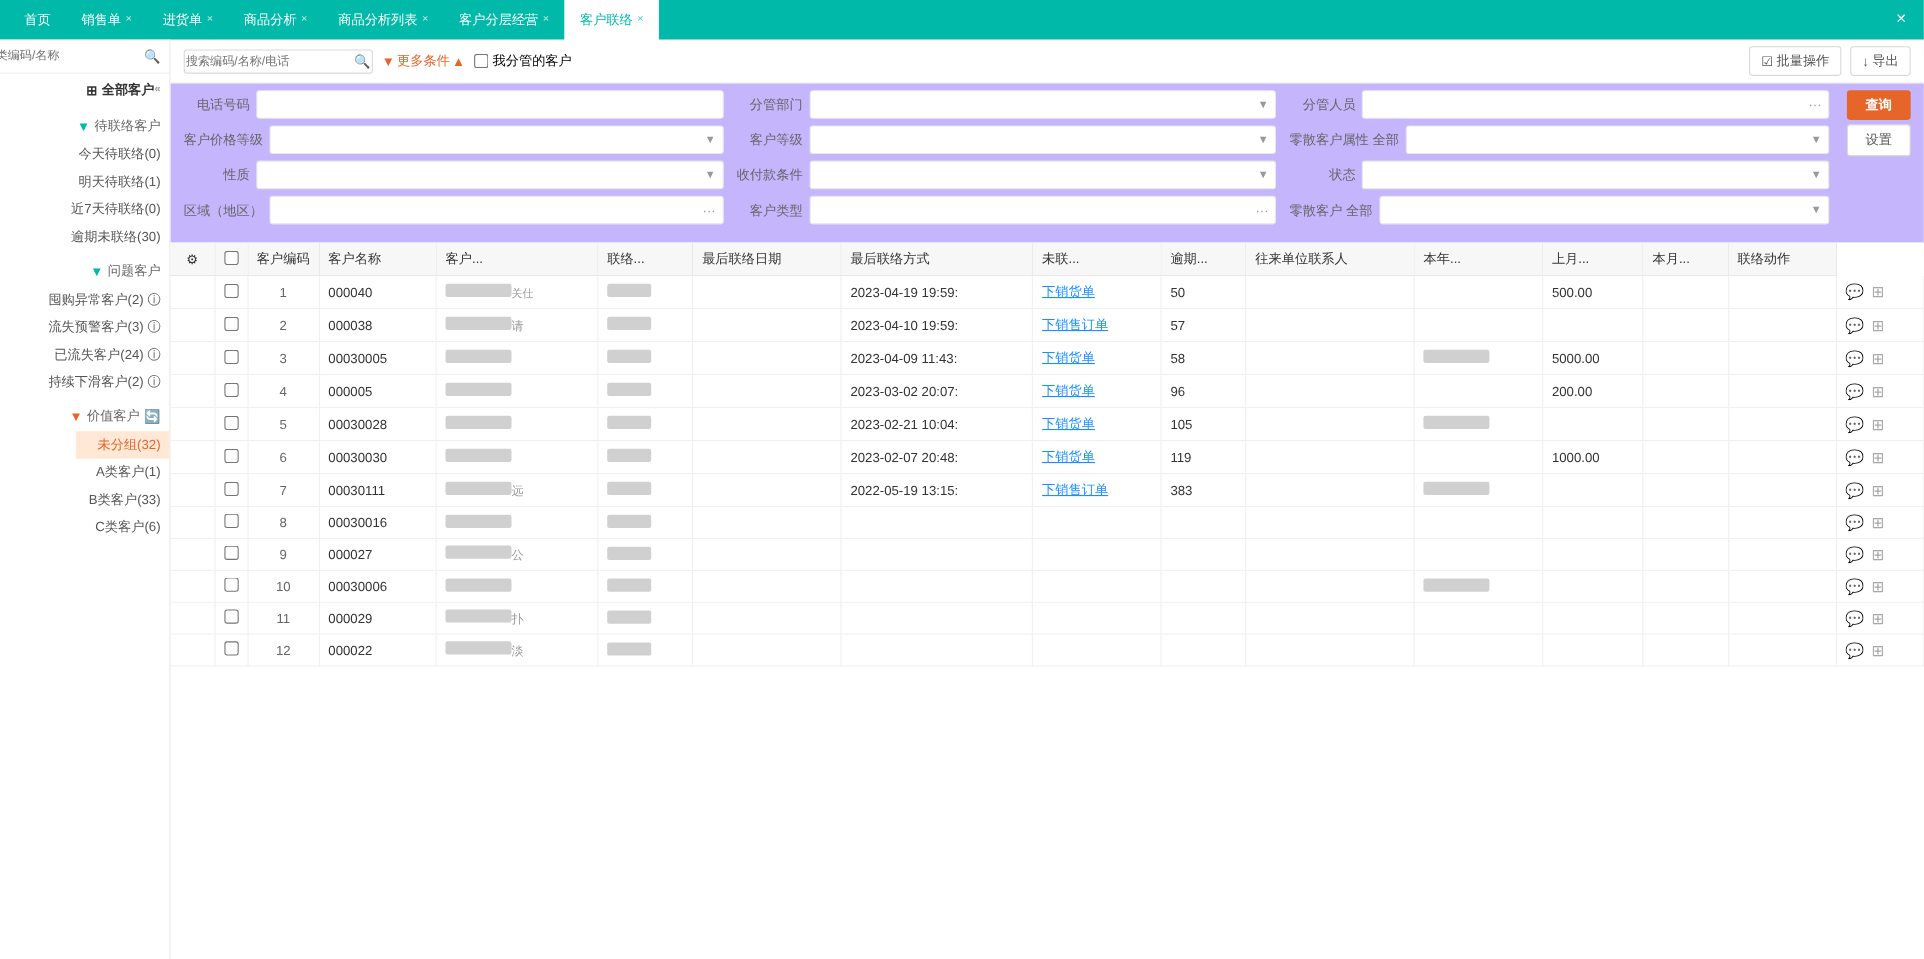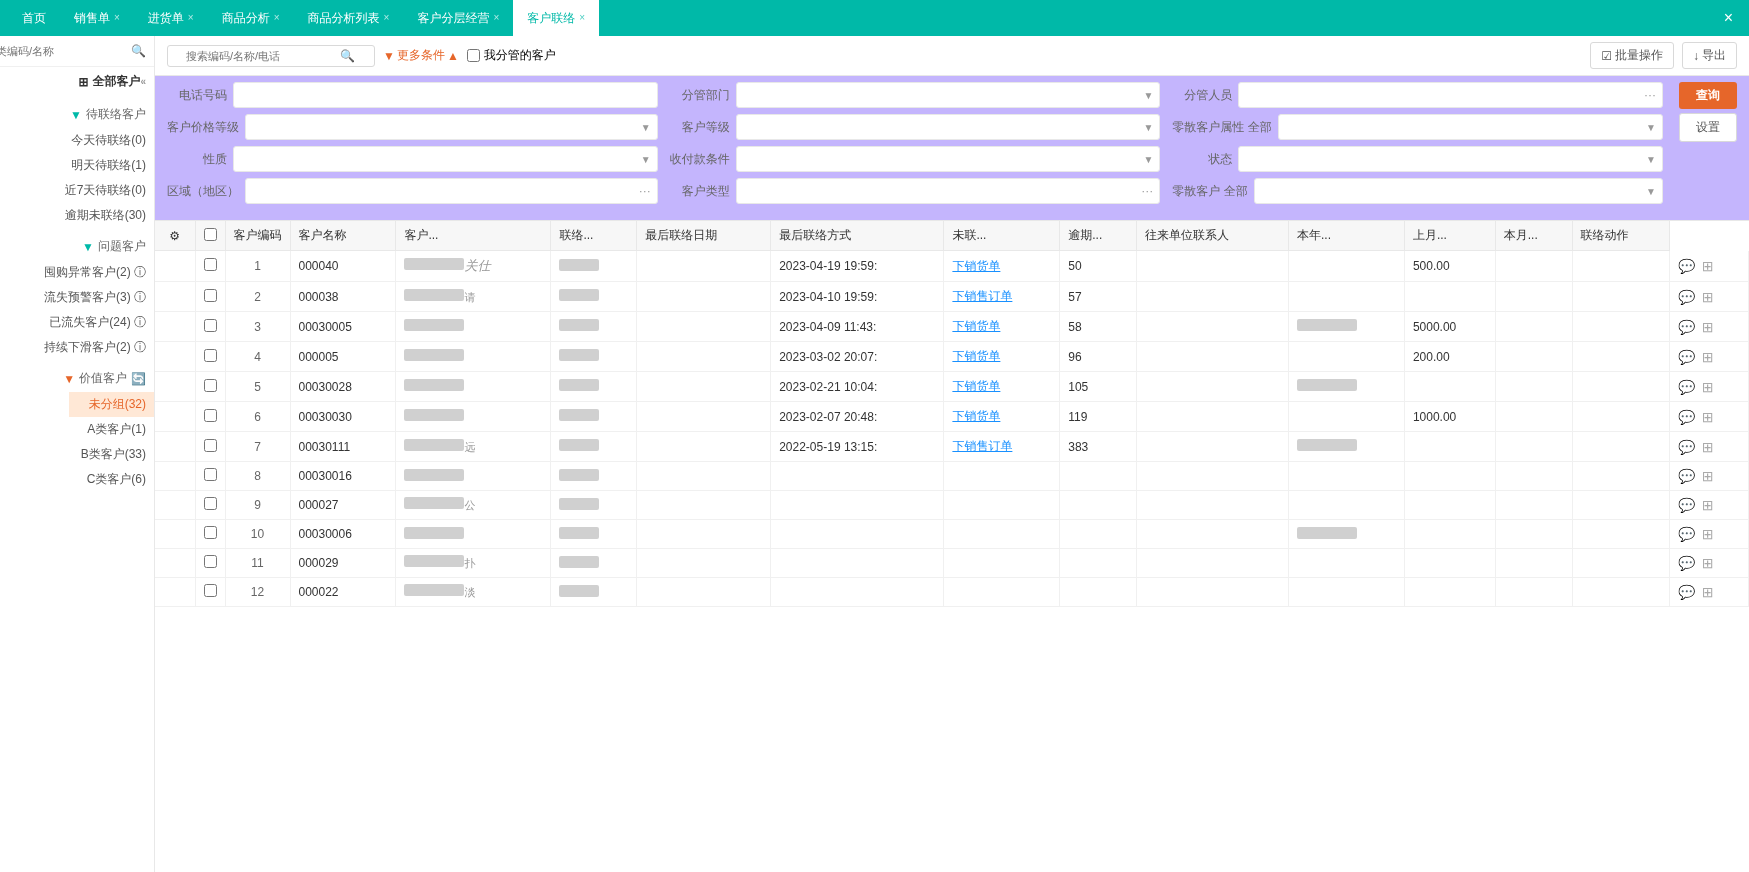--- a/index.html
+++ b/index.html
@@ -117,23 +117,23 @@
       padding: 6px 12px;
       display: flex;
       align-items: center;
       gap: 8px;
     }
     .filter-search {
       display: flex;
       align-items: center;
       border: 1px solid #d9d9d9;
       border-radius: 3px;
-      padding: 3px 18px;
+      padding: 3px 1px;
       gap: 4px;
-      width: 208px;
+      width: 172px;
     }
     .filter-search input {
       border: none;
       outline: none;
       font-size: 11px;
       color: #999;
       width: 150px;
     }
     .filter-more {
       color: #e6662a;
@@ -580,21 +580,21 @@
             <th>本月...</th>
             <th>联络动作</th>
           </tr>
         </thead>
         <tbody id="table-body">
         <tr>
     <td class="col-no"></td>
     <td class="col-checkbox"><input type="checkbox" style=""></td>
     <td class="col-no">1</td>
     <td>000040</td>
-    <td><span class="blurred"></span><span style="color:#999;font-size:13px;font-style:italic;">关仕</span></td>
+    <td><span class="blurred"></span><span style="color:#999;font-size:10px;">关仕</span></td>
     <td><span class="blurred-sm"></span></td>
     <td></td>
     <td>2023-04-19 19:59:</td>
     <td><span class="link-text">下销货单</span></td>
     <td>50</td>
     <td></td>
     <td></td>
     <td>500.00</td>
     <td></td>
     <td></td>

